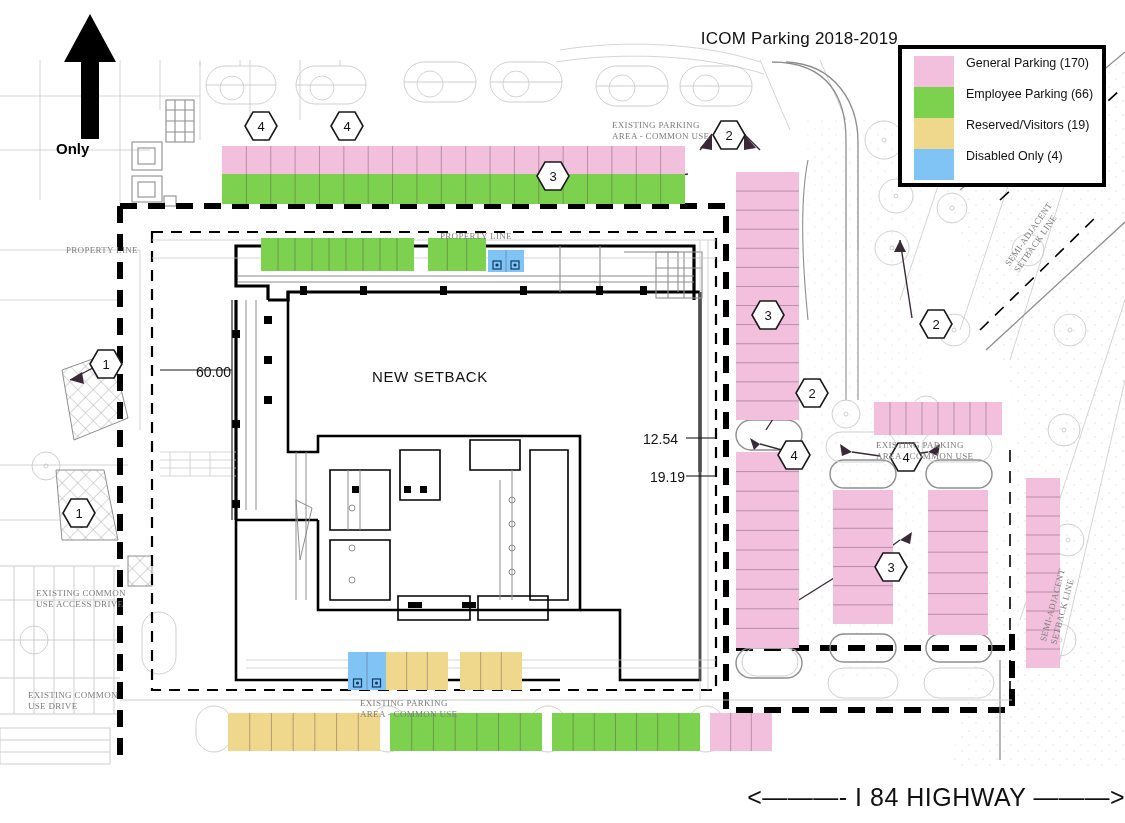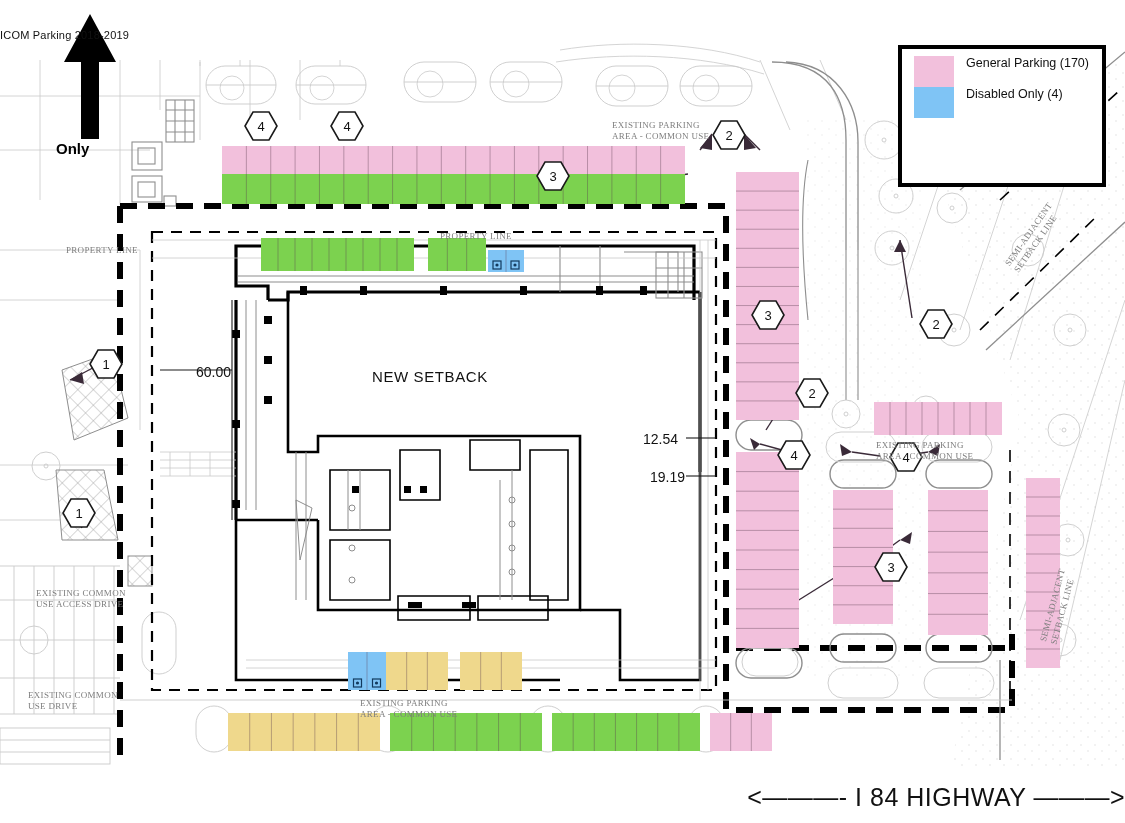--- a/index.html
+++ b/index.html
@@ -2,21 +2,21 @@
 <html><head>
 <meta charset="utf-8">
 <style>
   html,body{margin:0;padding:0;background:#ffffff;}
   body{width:1125px;height:823px;font-family:"Liberation Sans",sans-serif;overflow:hidden;}
   #root{position:relative;width:1125px;height:823px;background:#fff;}
 
   .abs{position:absolute;}
 
   
-  #plan-title{left:0;top:29px;width:898px;text-align:left;font-size:11px;color:#111;letter-spacing:.2px;}
+  #plan-title{left:0;top:29px;width:898px;text-align:right;font-size:17px;color:#111;letter-spacing:.2px;}
 
   
   #north-arrow{left:60px;top:14px;width:60px;height:125px;}
   #north-label{left:56px;top:140px;font-size:15px;font-weight:bold;color:#000;}
 
   
   #legend{left:898px;top:45px;width:208px;height:142px;background:#fff;border:4px solid #000;box-sizing:border-box;padding:7px 0 0 0;}
   .legend-row{display:flex;align-items:flex-start;height:31px;margin-left:12px;}
   .legend-swatch{width:40px;height:31px;flex:0 0 40px;}
   .legend-text{font-size:12.5px;color:#111;margin-left:12px;white-space:nowrap;}
@@ -342,20 +342,28 @@
   <div class="abs" id="north-label">Only</div>
 
   <div class="abs" id="plan-title">ICOM Parking 2018-2019</div>
 
   <div class="abs" id="legend">
     <div class="legend-row">
       <div class="legend-swatch" style="background:#F2C0DC"></div>
       <div class="legend-text">General Parking (170)</div>
     </div>
     <div class="legend-row">
+      <div class="legend-swatch" style="background:#7CD24F"></div>
+      <div class="legend-text">Employee Parking (66)</div>
+    </div>
+    <div class="legend-row">
+      <div class="legend-swatch" style="background:#EFD88C"></div>
+      <div class="legend-text">Reserved/Visitors (19)</div>
+    </div>
+    <div class="legend-row">
       <div class="legend-swatch" style="background:#7FC4F5"></div>
       <div class="legend-text">Disabled Only (4)</div>
     </div>
   </div>
 
   <div class="abs" id="parking-layer" style="left:0;top:0;width:1125px;height:823px;">
       <div class="stall-block" style="left: 222px; top: 146px; width: 463px; height: 28px; background: rgb(242, 192, 220);">
         <svg width="463" height="28" viewBox="0 0 463 28" style="position: absolute; left: 0px; top: 0px;">
           <line x1="24.36842105263158" y1="0" x2="24.36842105263158" y2="28" stroke="rgba(90,60,80,0.38)" stroke-width="1"></line>
           <line x1="48.73684210526316" y1="0" x2="48.73684210526316" y2="28" stroke="rgba(90,60,80,0.38)" stroke-width="1"></line>

